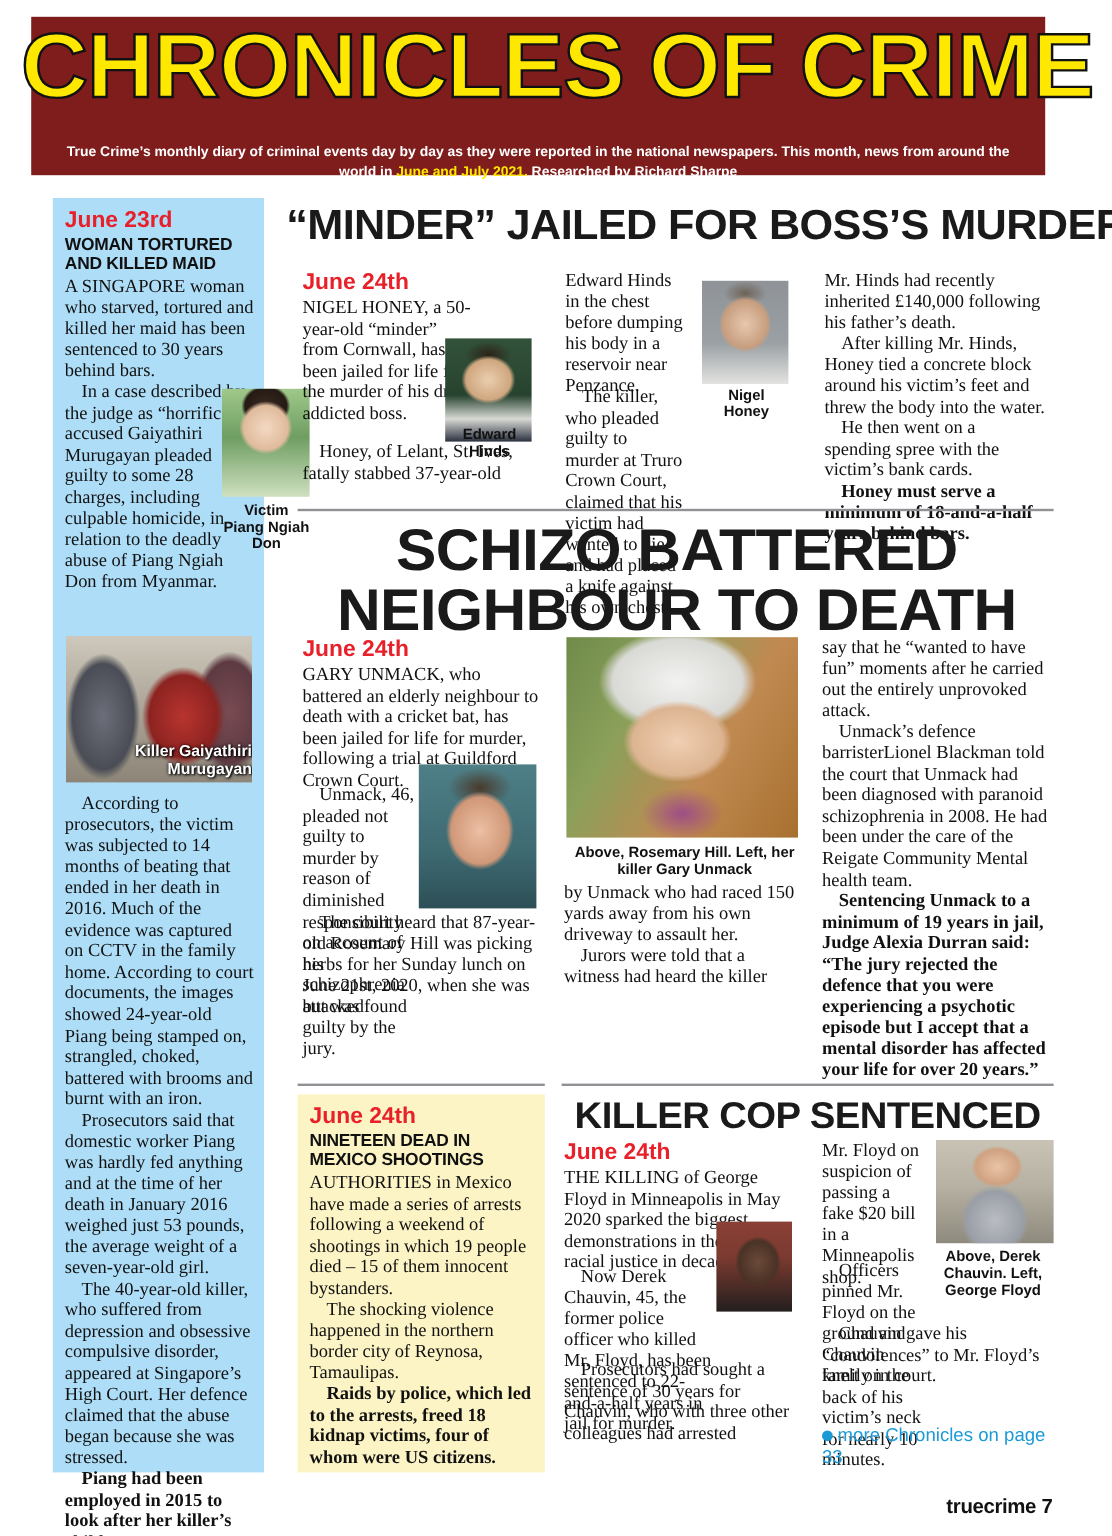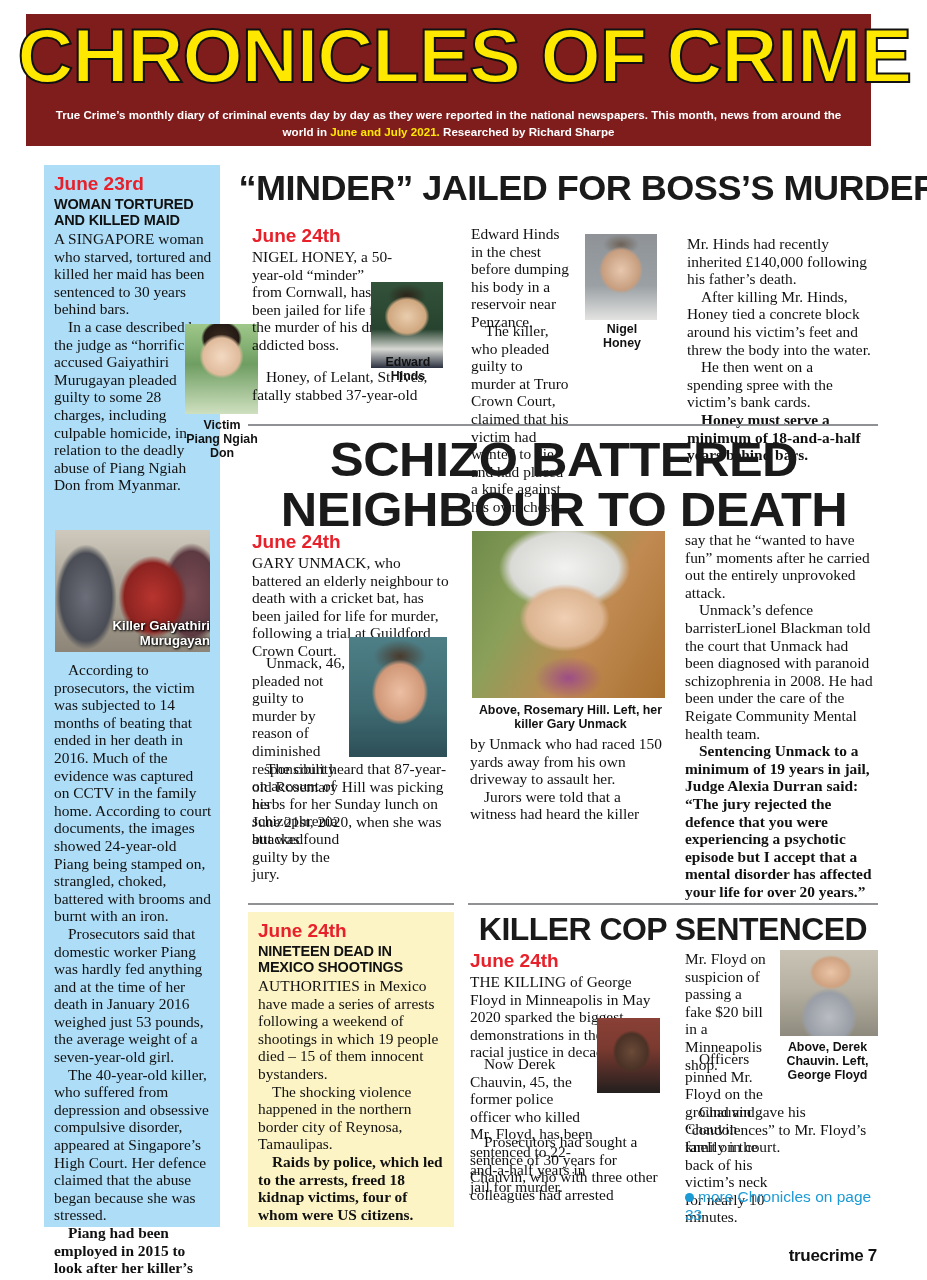--- a/index.html
+++ b/index.html
@@ -12,21 +12,21 @@
   .masthead-title{
     position:absolute;left:0;top:-2px;width:845px;height:88px;
     font-family:"Liberation Sans",sans-serif;font-weight:700;
     font-size:76px;line-height:88px;letter-spacing:-1px;
     text-align:center;color:#ffe800;
     -webkit-text-stroke:2px #111;
     transform:scaleX(1.02);transform-origin:center;
     white-space:nowrap;
   }
   .masthead-sub{
-    position:absolute;left:24px;top:92px;width:797px;
+    position:absolute;left:24px;top:104px;width:797px;
     font-family:"Liberation Sans",sans-serif;font-weight:700;
     font-size:11.6px;line-height:17px;color:#ffffff;text-align:center;
   }
   .masthead-sub .hl{color:#ffe800;}
 
   
   .sidebar{position:absolute;left:44px;top:165px;width:176px;height:1062px;background:#aeddf7;}
   .sb-pad{position:absolute;left:10px;top:8px;width:158px;}
   .date-red{
     font-family:"Liberation Sans",sans-serif;font-weight:700;
@@ -180,21 +180,21 @@
     </div>
   <div class="cap" style="position:absolute;left:583px;top:322px;width:78px;white-space:pre-line;">Nigel
 Honey</div>
   <div class="body-txt" style="position:absolute;left:471px;top:295px;width:98px;">
     <p style="visibility:hidden;">x</p>
   </div>
   <div class="body-txt" style="position:absolute;left:471px;top:279px;width:186px;margin-top:43px;">
     <p style="width:98px;">The killer, who pleaded guilty to murder at Truro Crown Court, claimed that his victim had wanted to die and had placed a knife against his own chest.</p>
   </div>
 
-  <div class="col" style="left:687px;top:225px;width:184px;margin-top:10px;">
+  <div class="col" style="left:687px;top:225px;width:184px;">
     <div class="body-txt">
       <p class="noind">Mr. Hinds had recently inherited £140,000 following his father’s death.</p>
       <p>After killing Mr. Hinds, Honey tied a concrete block around his victim’s feet and threw the body into the water.</p>
       <p>He then went on a spending spree with the victim’s bank cards.</p>
       <p class="bold">Honey must serve a minimum of 18-and-a-half years behind bars.</p>
     </div>
   </div>
 
   <div class="rule" style="left:248px;top:424px;width:630px;"></div>
 

